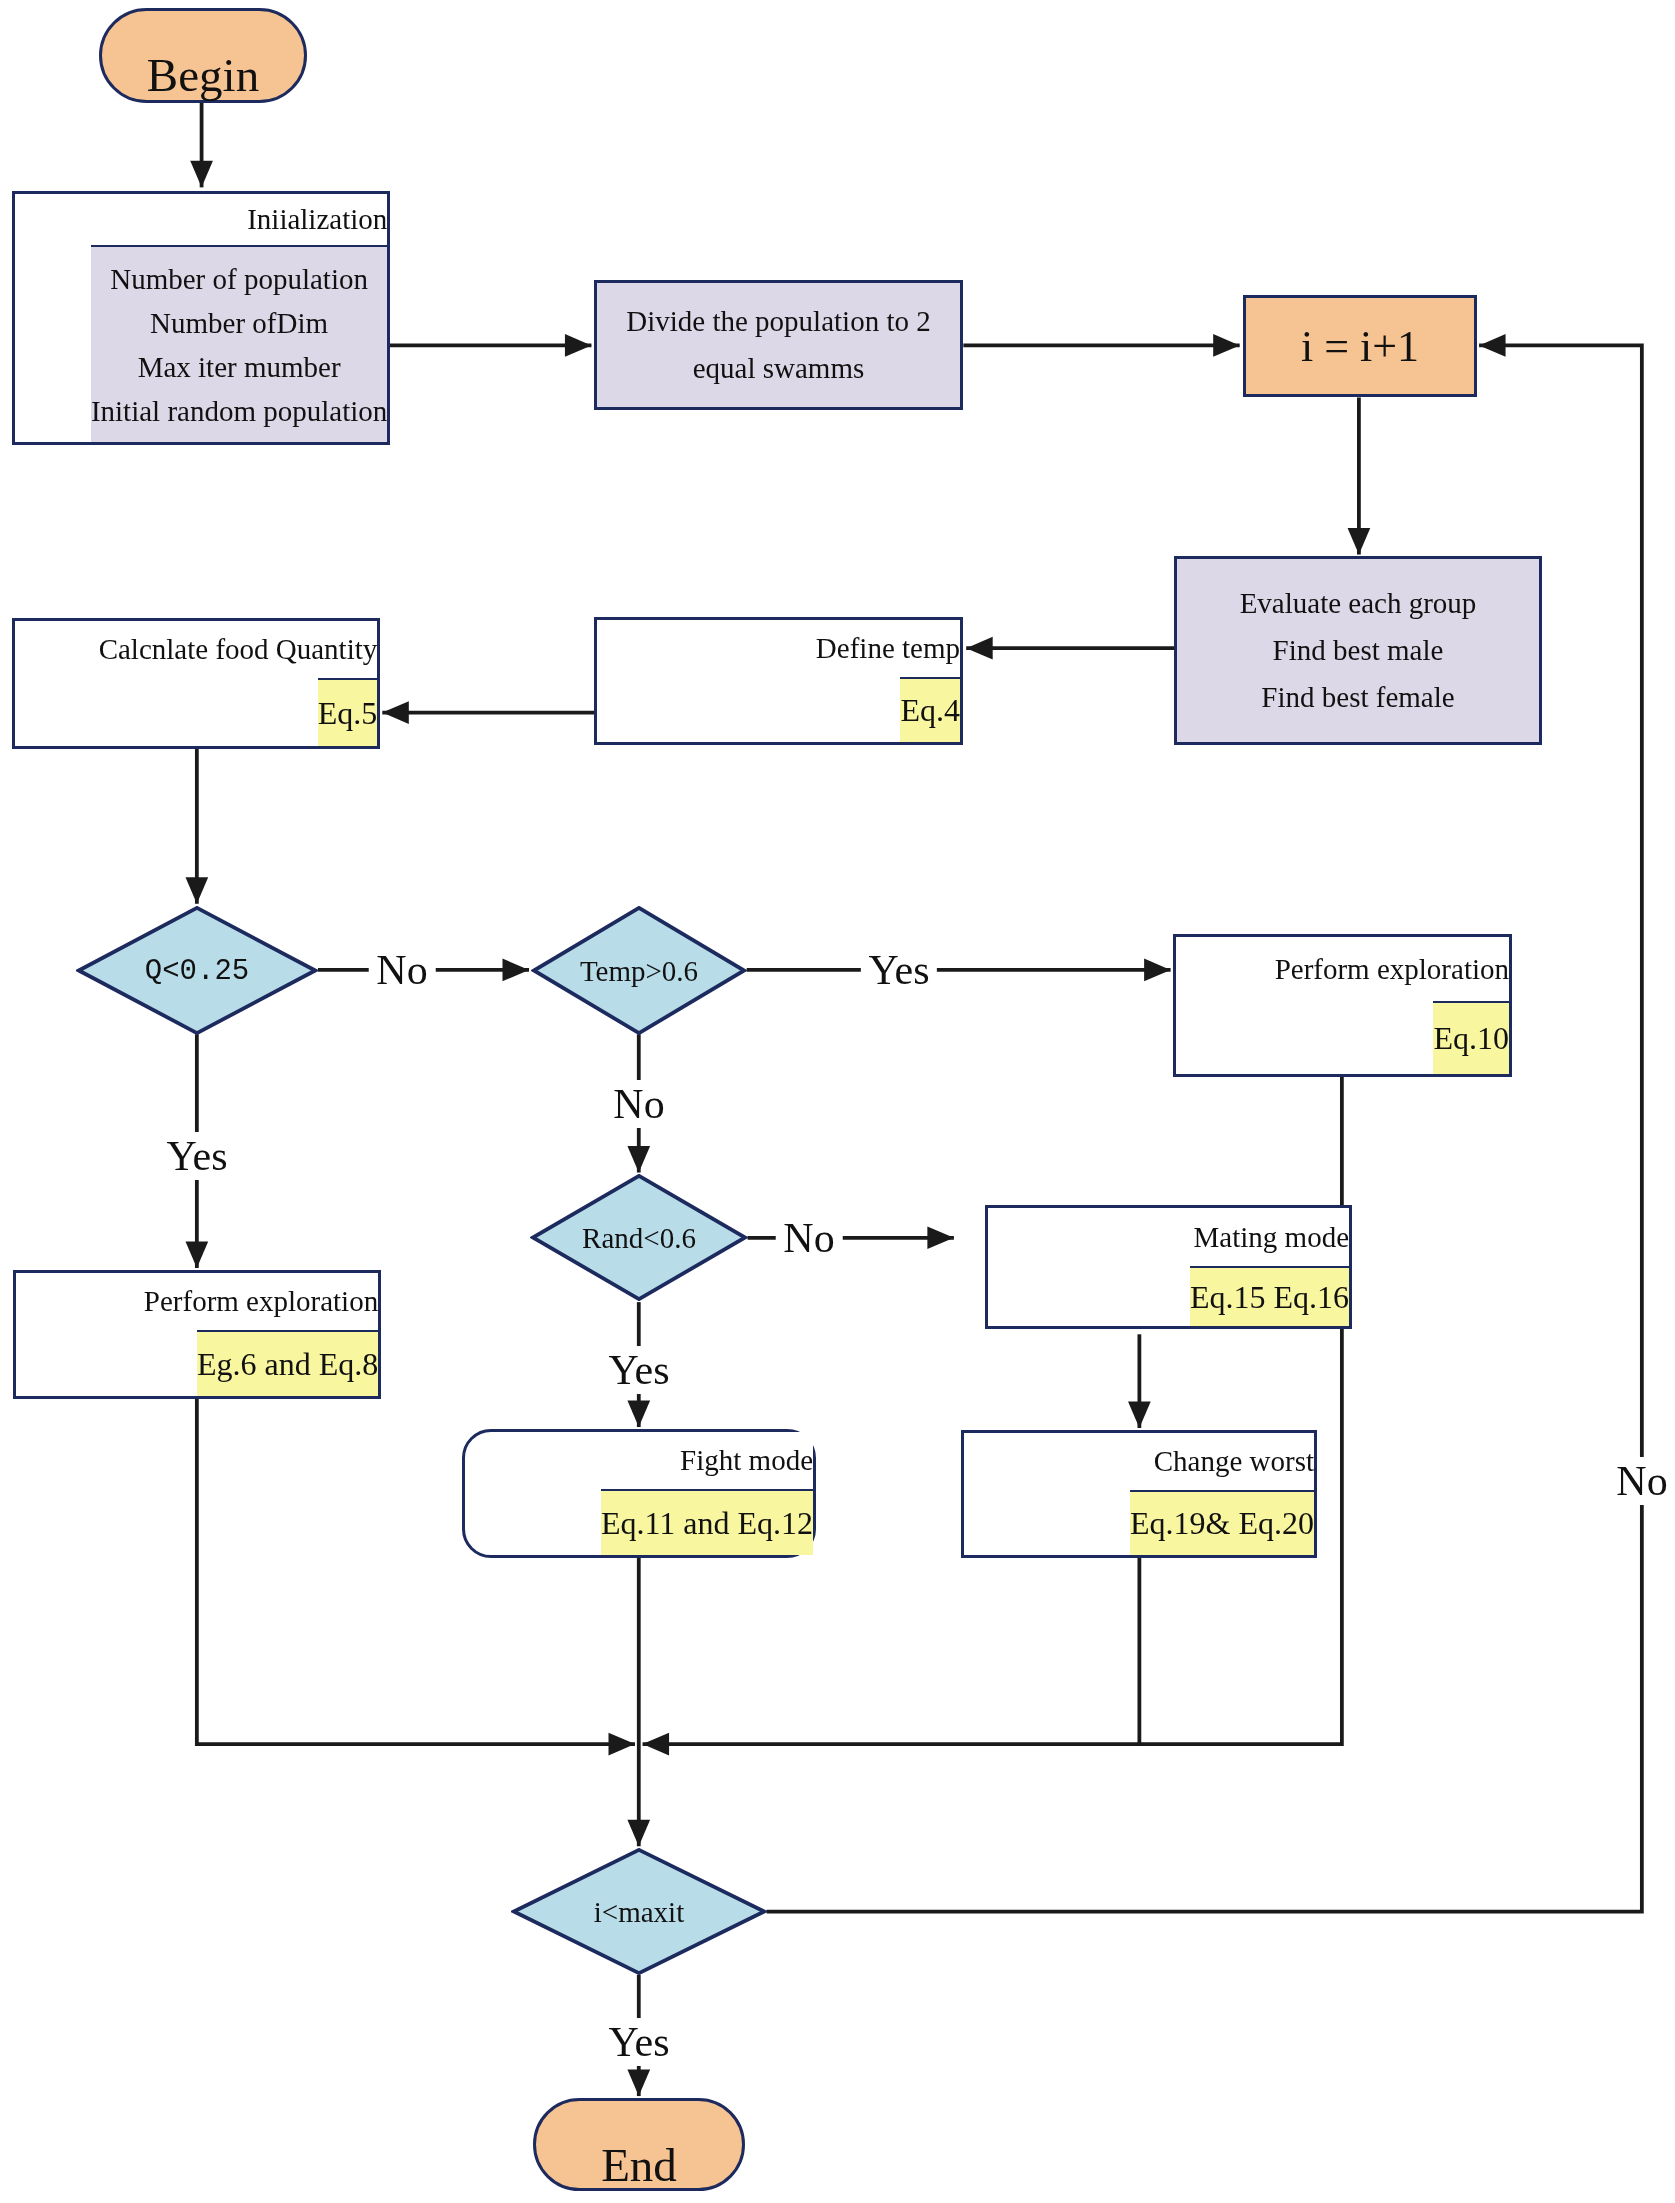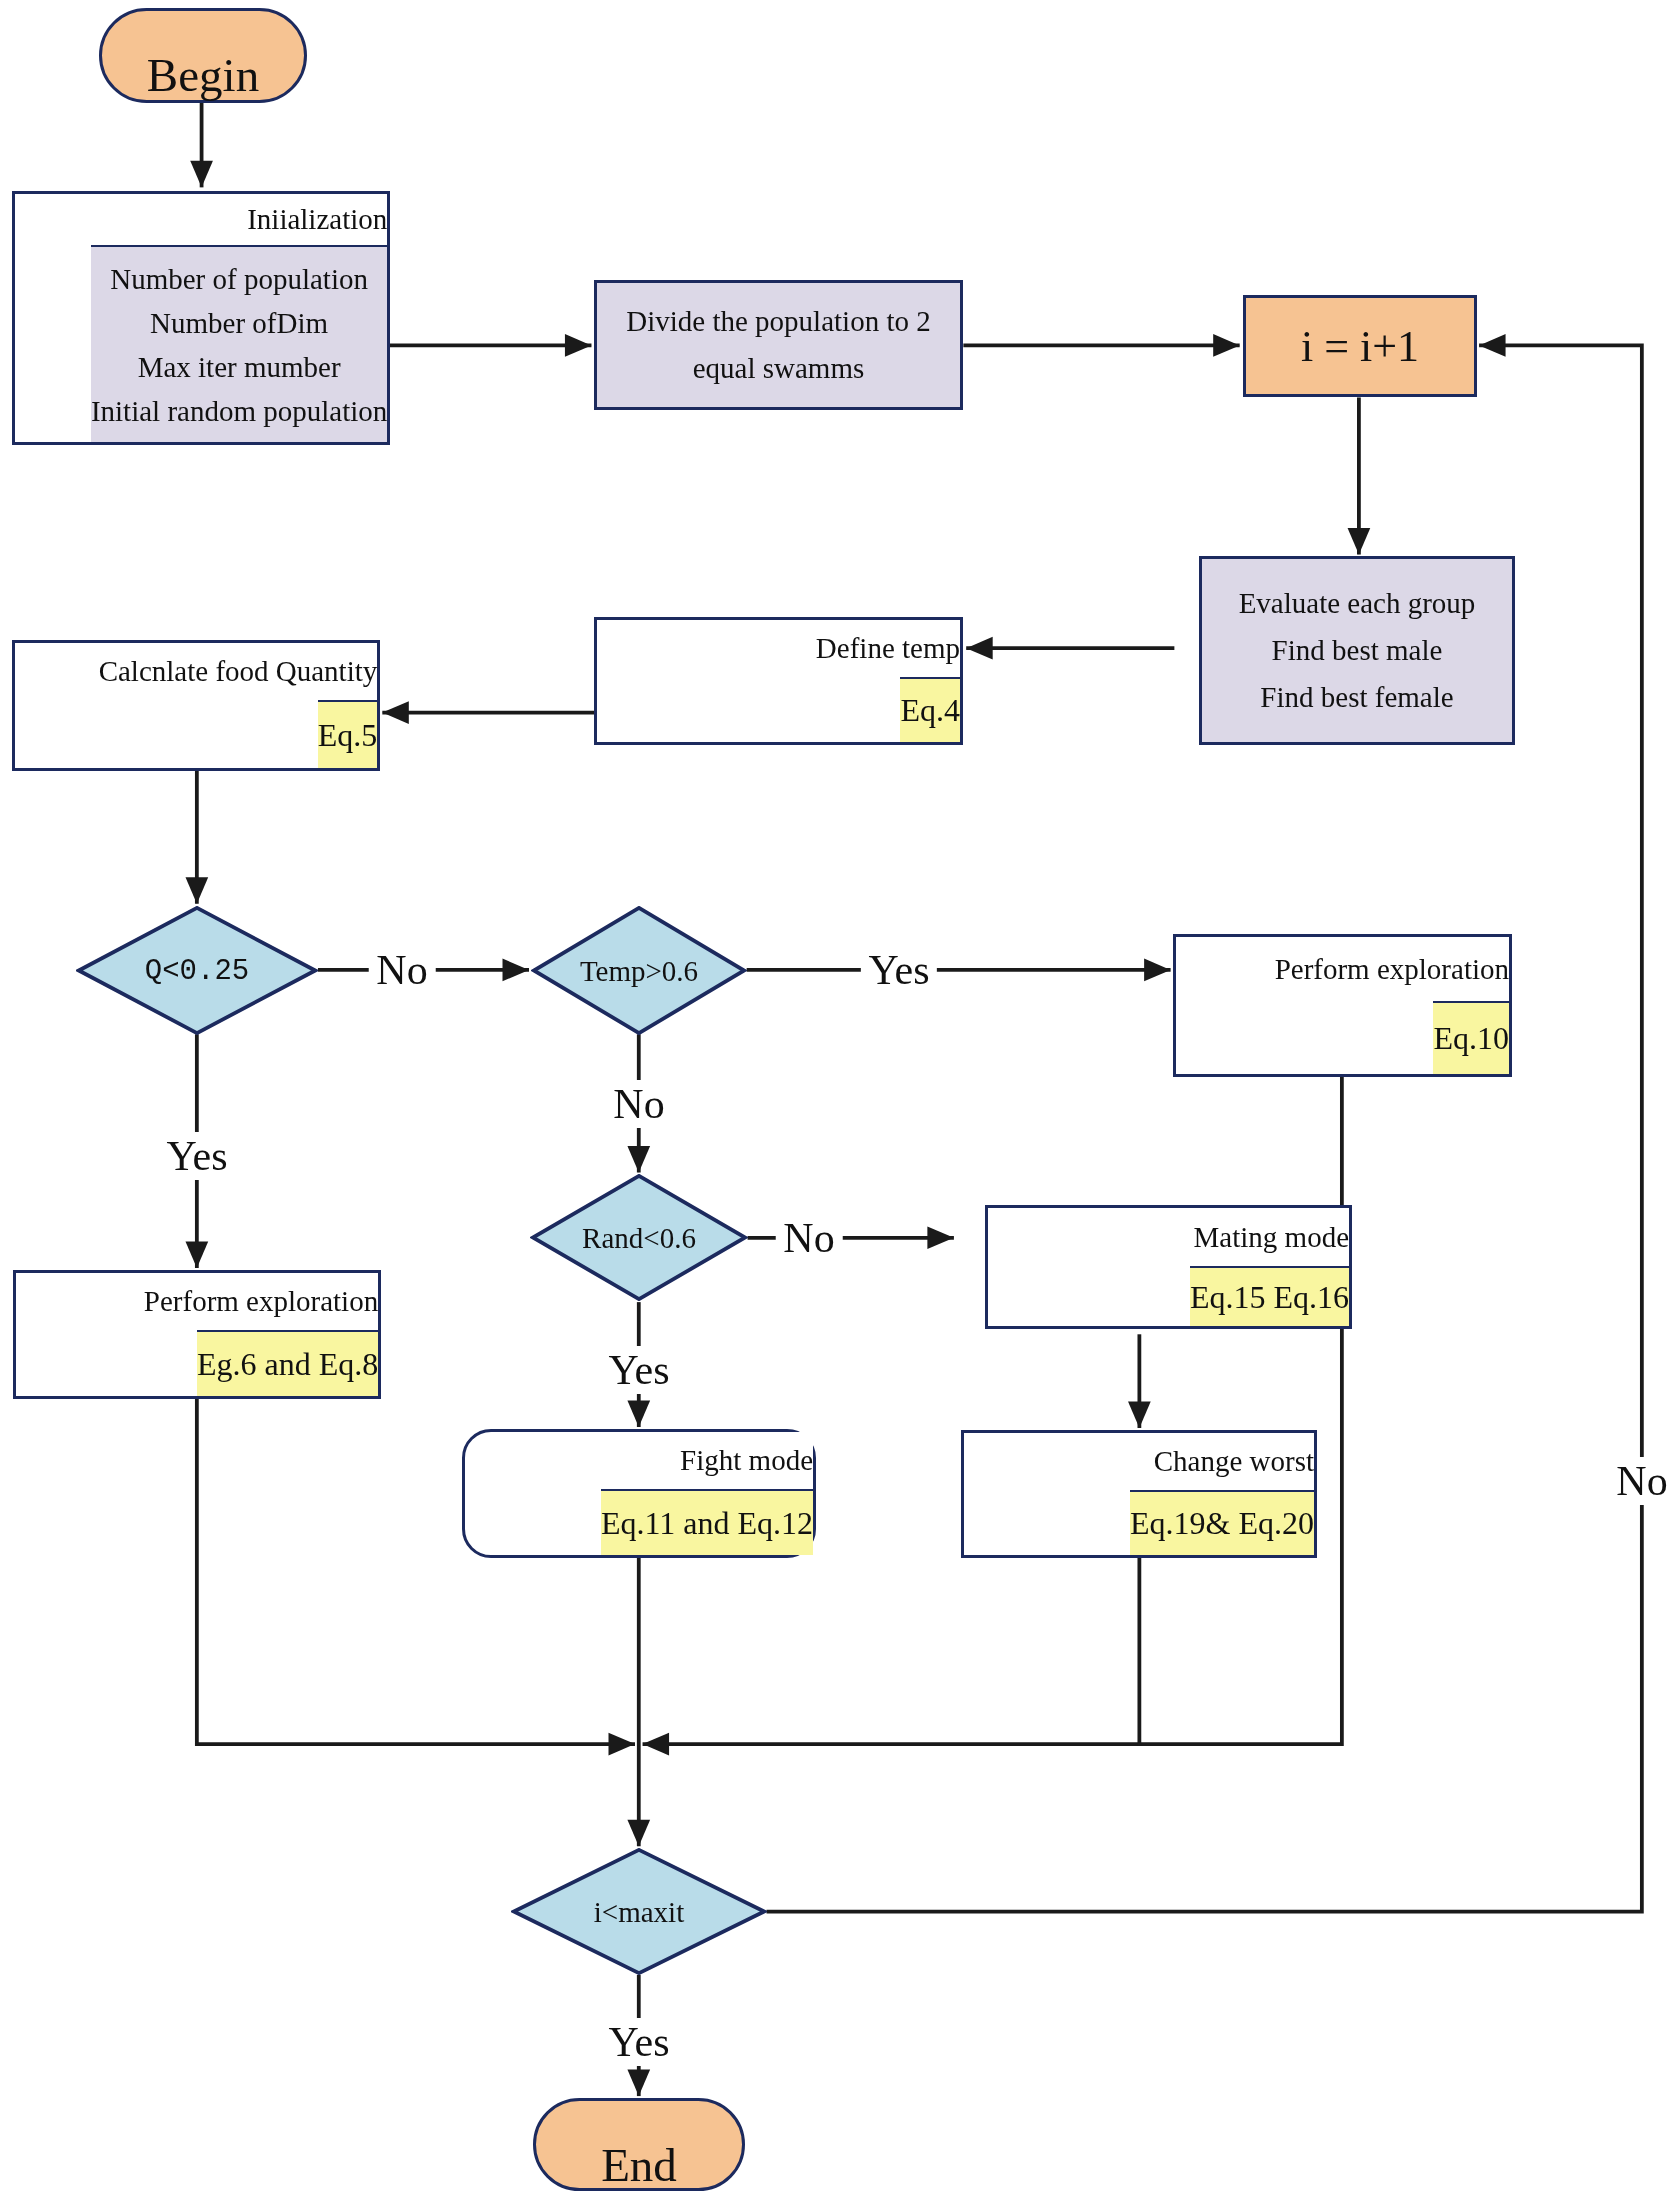--- a/index.html
+++ b/index.html
@@ -96,32 +96,32 @@
 
   <div class="node process" style="left:594px;top:280px;width:369px;height:130px;">
     <div>Divide the population to 2</div>
     <div>equal swamms</div>
   </div>
 
   <div class="node terminal" style="left:1243px;top:295px;width:234px;height:102px;">
     <span class="inc-label">i = i+1</span>
   </div>
 
-  <div class="node process" style="left:1174px;top:556px;width:316px;height:189px;margin-left:25px;">
+  <div class="node process" style="left:1174px;top:556px;width:368px;height:189px;">
     <div>Evaluate each group</div>
     <div>Find best male</div>
     <div>Find best female</div>
   </div>
 
   <div class="node split" style="left:594px;top:617px;width:369px;height:128px;">
     <div class="head" style="height:57px;">Define temp</div>
     <div class="body eq">Eq.4</div>
   </div>
 
-  <div class="node split" style="left:12.3px;top:640px;width:368px;height:131px;">
+  <div class="node split" style="left:12.3px;top:618px;width:368px;height:131px;">
     <div class="head" style="height:57px;">Calcnlate food Quantity</div>
     <div class="body eq">Eq.5</div>
   </div>
 
   <div class="node split" style="left:1173px;top:934px;width:339px;height:143px;">
     <div class="head" style="height:64px;">Perform exploration</div>
     <div class="body eq">Eq.10</div>
   </div>
 
   <div class="node split" style="left:13.2px;top:1270px;width:368px;height:129px;">

